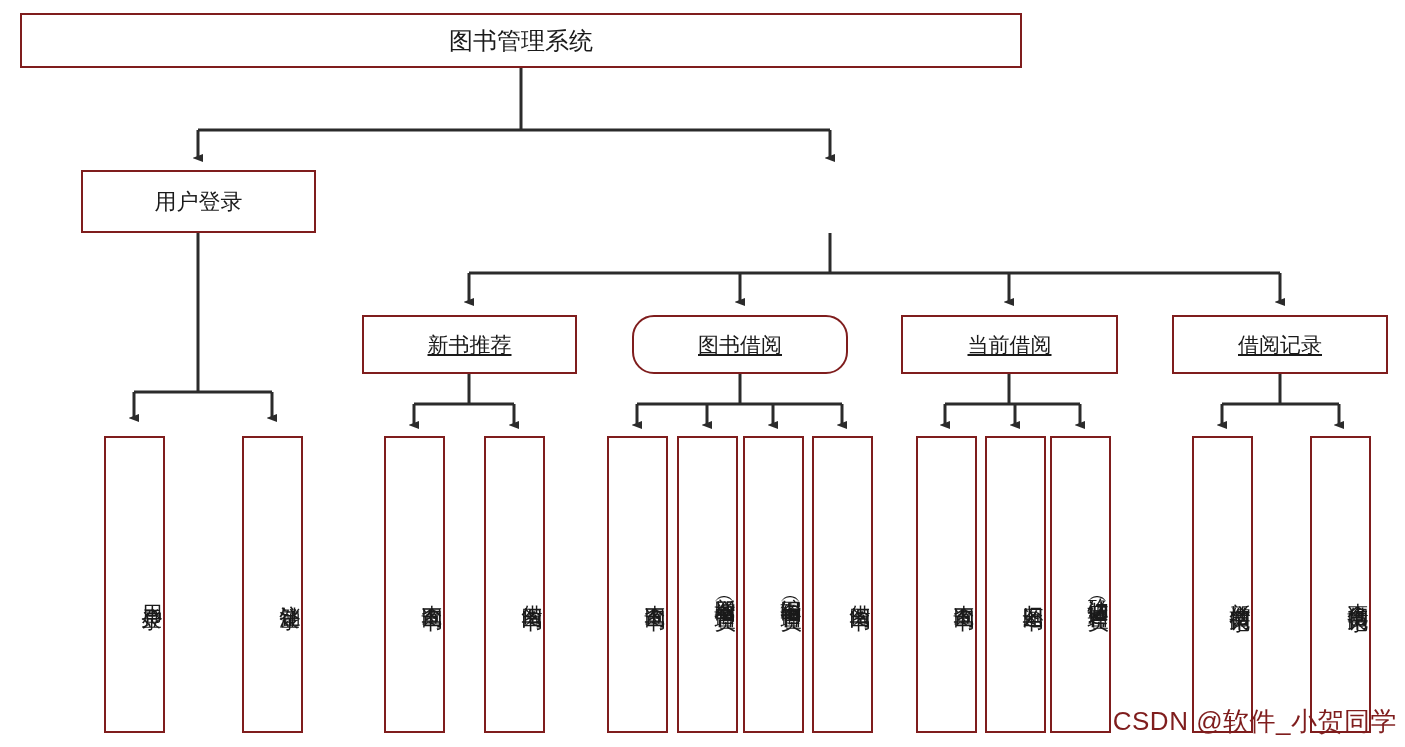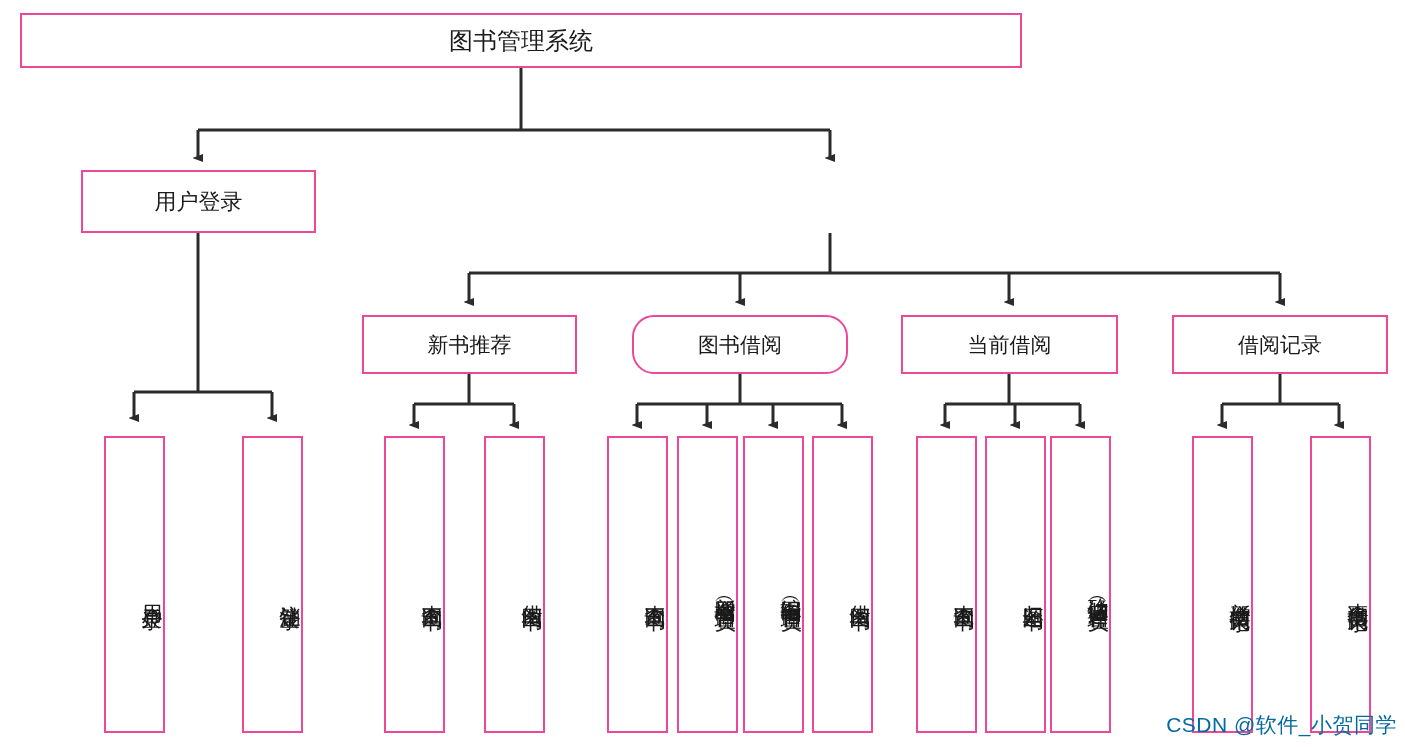--- a/index.html
+++ b/index.html
@@ -9,49 +9,49 @@
     color:#111111;
     overflow:hidden;
   }
   #diagram{position:relative;width:1405px;height:747px;background:#ffffff;}
   svg.connectors{position:absolute;left:0;top:0;width:1405px;height:747px;pointer-events:none;}
 
   .node{
     position:absolute;
     box-sizing:border-box;
     background:#ffffff;
-    border:2px solid #ec4899;
+    border:2px solid #7f1d1d;
     display:flex;
     align-items:center;
     justify-content:center;
     text-align:center;
     color:#1a1a1a;
   }
   .node.root{font-size:24px;}
   .node.l2{font-size:22px;}
-  .node.l3{font-size:21px;}
+  .node.l3{font-size:21px;text-decoration:underline;}
   .node.leaf{
     font-size:21px;
     writing-mode:vertical-rl;
     text-orientation:upright;
     letter-spacing:2px;
     align-items:flex-start;
     justify-content:center;
     padding-top:14px;
     line-height:1.05;
   }
   .node.leaf.tall{align-items:flex-start;padding-top:10px;}
   .node .label{display:block;}
 
   .watermark{
     position:absolute;
     right:8px;
     bottom:8px;
-    font-size:21px;
-    color:#0369a1;
+    font-size:26px;
+    color:#7f1d1d;
     white-space:nowrap;
     letter-spacing:0.5px;
   }
 </style>
 </head>
 <body>
 
 <div id="diagram">
 
   <svg class="connectors" viewBox="0 0 1405 747">

